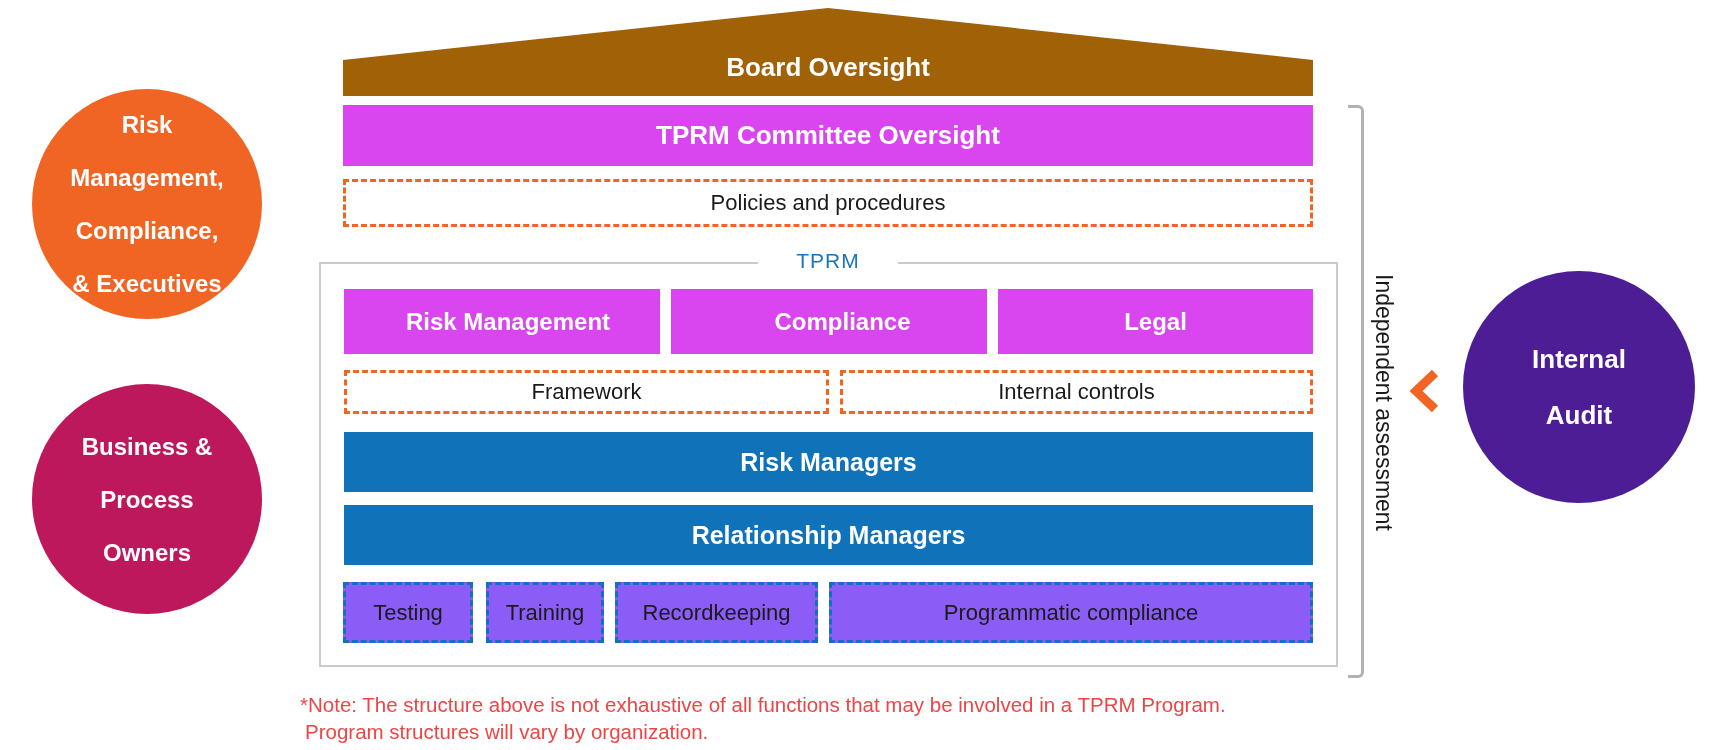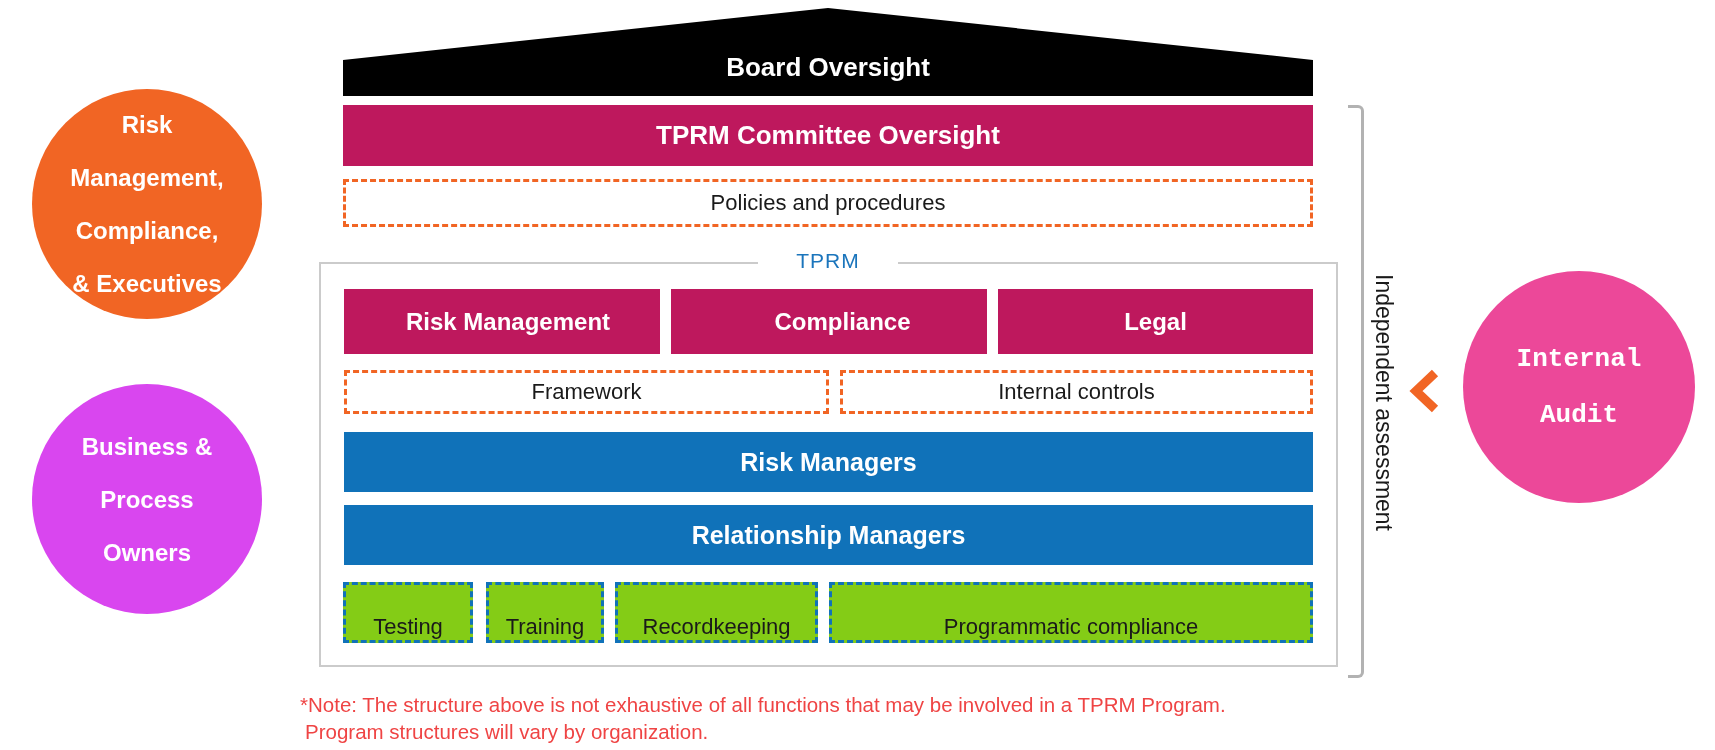--- a/index.html
+++ b/index.html
@@ -9,44 +9,44 @@
   }
   .abs{position:absolute;box-sizing:border-box;}
 
   
   .circle{
     border-radius:50%;display:flex;flex-direction:column;justify-content:center;
     align-items:center;text-align:center;color:#ffffff;font-weight:bold;
     font-size:24px;line-height:29px;gap:24px;
   }
   .circle-orange{background:#F16524;}
-  .circle-blue{background:#d946ef;}
-  .circle-gray{background:#ec4899;font-size:26px;line-height:32px;font-family:Liberation Mono, monospace;}
+  .circle-blue{background:#be185d;}
+  .circle-gray{background:#4c1d95;font-size:26px;line-height:32px;}
 
   
   .roof{
-    left:343px;top:8px;width:970px;height:88px;background:#000000;
+    left:343px;top:8px;width:970px;height:88px;background:#a16207;
     clip-path:polygon(50% 0%,100% 59%,100% 100%,0% 100%,0% 59%);
     display:flex;justify-content:center;align-items:center;padding-top:30px;
   }
-  .bar-orange{background:#be185d;}
+  .bar-orange{background:#d946ef;}
   .bar-blue{background:#1072B9;}
   .bar{
     display:flex;justify-content:center;align-items:center;
     color:#ffffff;font-weight:bold;font-size:25px;
   }
   .roof .bar-text{color:#ffffff;font-weight:bold;font-size:26px;}
 
   .dashed-orange{
     border:3px dashed #F16524;background:#ffffff;display:flex;
     justify-content:center;align-items:center;font-size:22px;color:#1a1a1a;
   }
   .dashed-blue{
-    border:3px dashed #1072B9;background:#84cc16;display:flex;
-    justify-content:center;align-items:flex-end;font-size:22px;color:#1a1a1a;
+    border:3px dashed #1072B9;background:#8b5cf6;display:flex;
+    justify-content:center;align-items:center;font-size:22px;color:#1a1a1a;
   }
 
   
   .tprm-box{
     left:319px;top:262px;width:1019px;height:405px;
     border:2px solid #CBCBCB;background:#ffffff;
   }
   .tprm-label{
     left:758px;top:243px;width:140px;height:36px;background:#ffffff;
     display:flex;justify-content:center;align-items:center;

